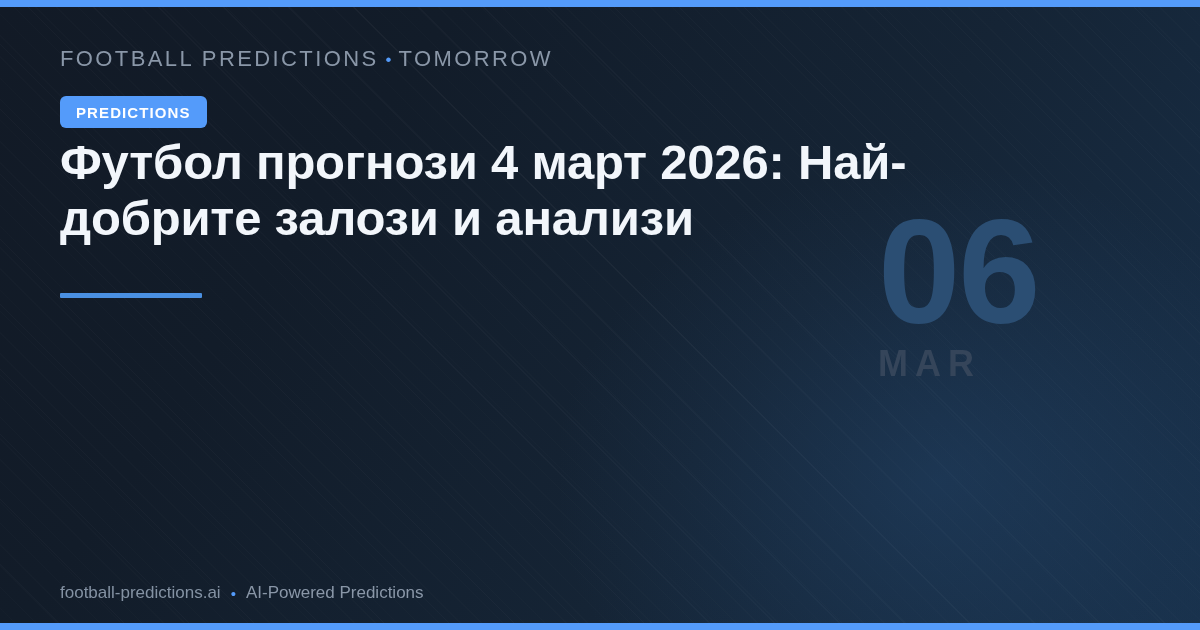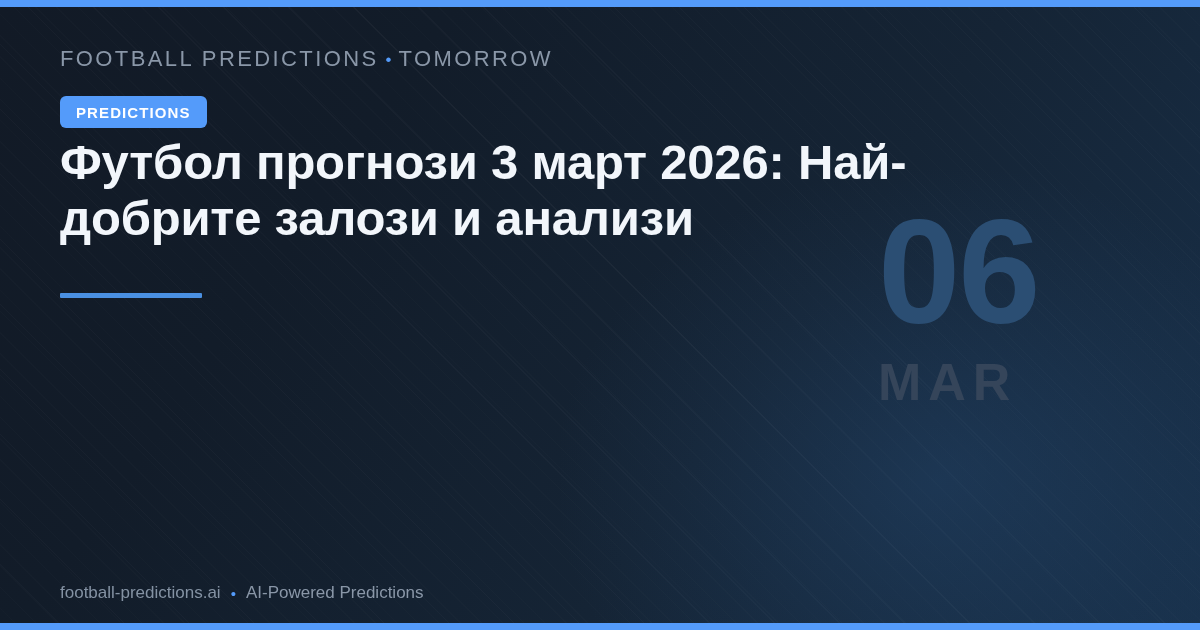--- a/index.html
+++ b/index.html
@@ -82,22 +82,22 @@
   .date-day {
     font-size: 148px;
     line-height: 0.92;
     font-weight: bold;
     color: #2b4e73;
     letter-spacing: -2px;
     display: block;
   }
   .date-month {
     display: block;
-    margin-top: 16px;
-    font-size: 52px;
+    margin-top: 6px;
+    font-size: 36px;
     line-height: 1;
     font-weight: bold;
     color: #35455a;
     letter-spacing: 7px;
     margin-right: 53px;
   }
 
   .content {
     position: absolute;
     left: 60px;
@@ -195,21 +195,21 @@
     <span class="date-day">06</span>
     <span class="date-month">MAR</span>
   </div>
 
   <div class="content">
 
     <div class="kicker"><span>FOOTBALL PREDICTIONS</span><span class="dot">•</span><span>TOMORROW</span></div>
 
     <div class="badge">PREDICTIONS</div>
 
-    <h1 class="headline">Футбол прогнози 3 март 2026: Най-добрите залози и анализи</h1>
+    <h1 class="headline">Футбол прогнози 4 март 2026: Най-добрите залози и анализи</h1>
 
     <div class="rule"></div>
 
   </div>
 
   <div class="footer"><span class="site">football-predictions.ai</span><span class="dot">•</span><span class="tagline">AI-Powered Predictions</span></div>
 
 </div>
 
 </body></html>

